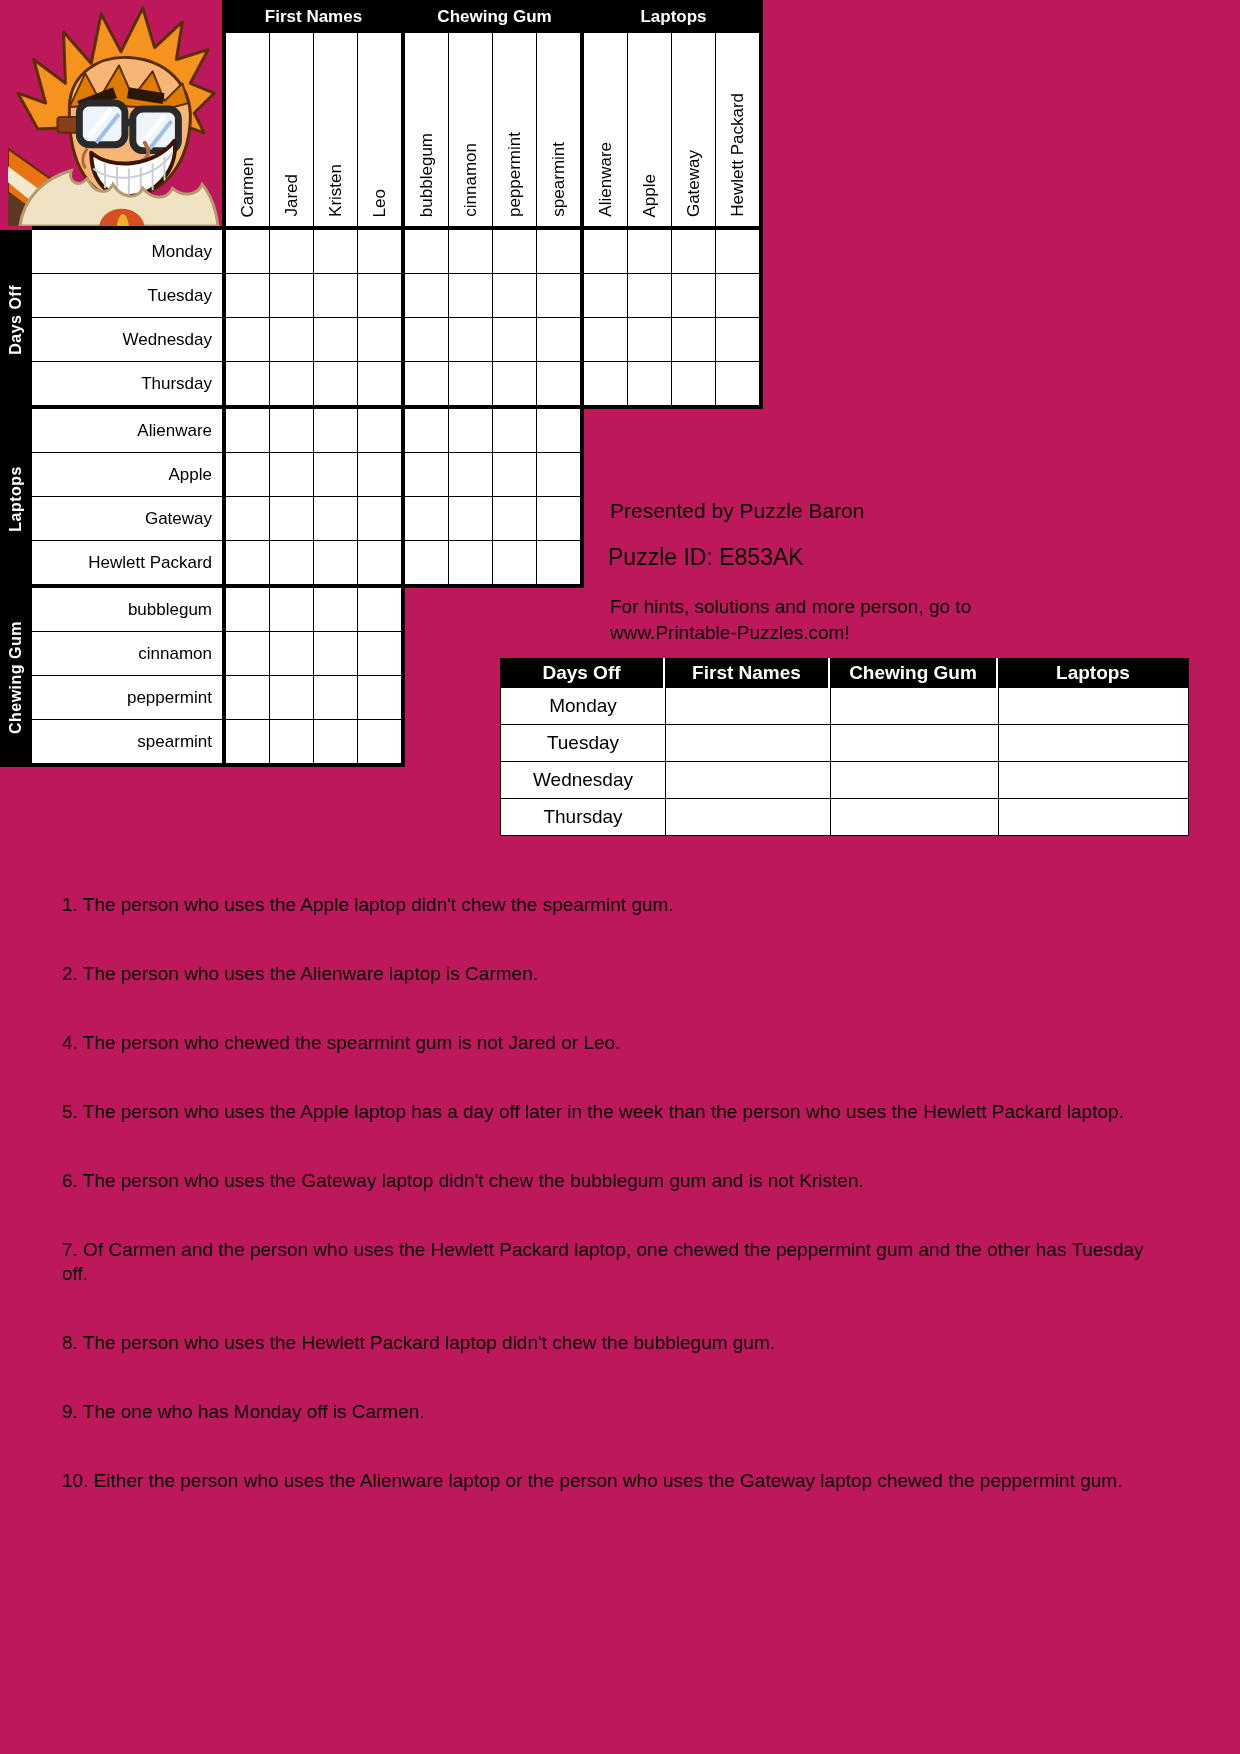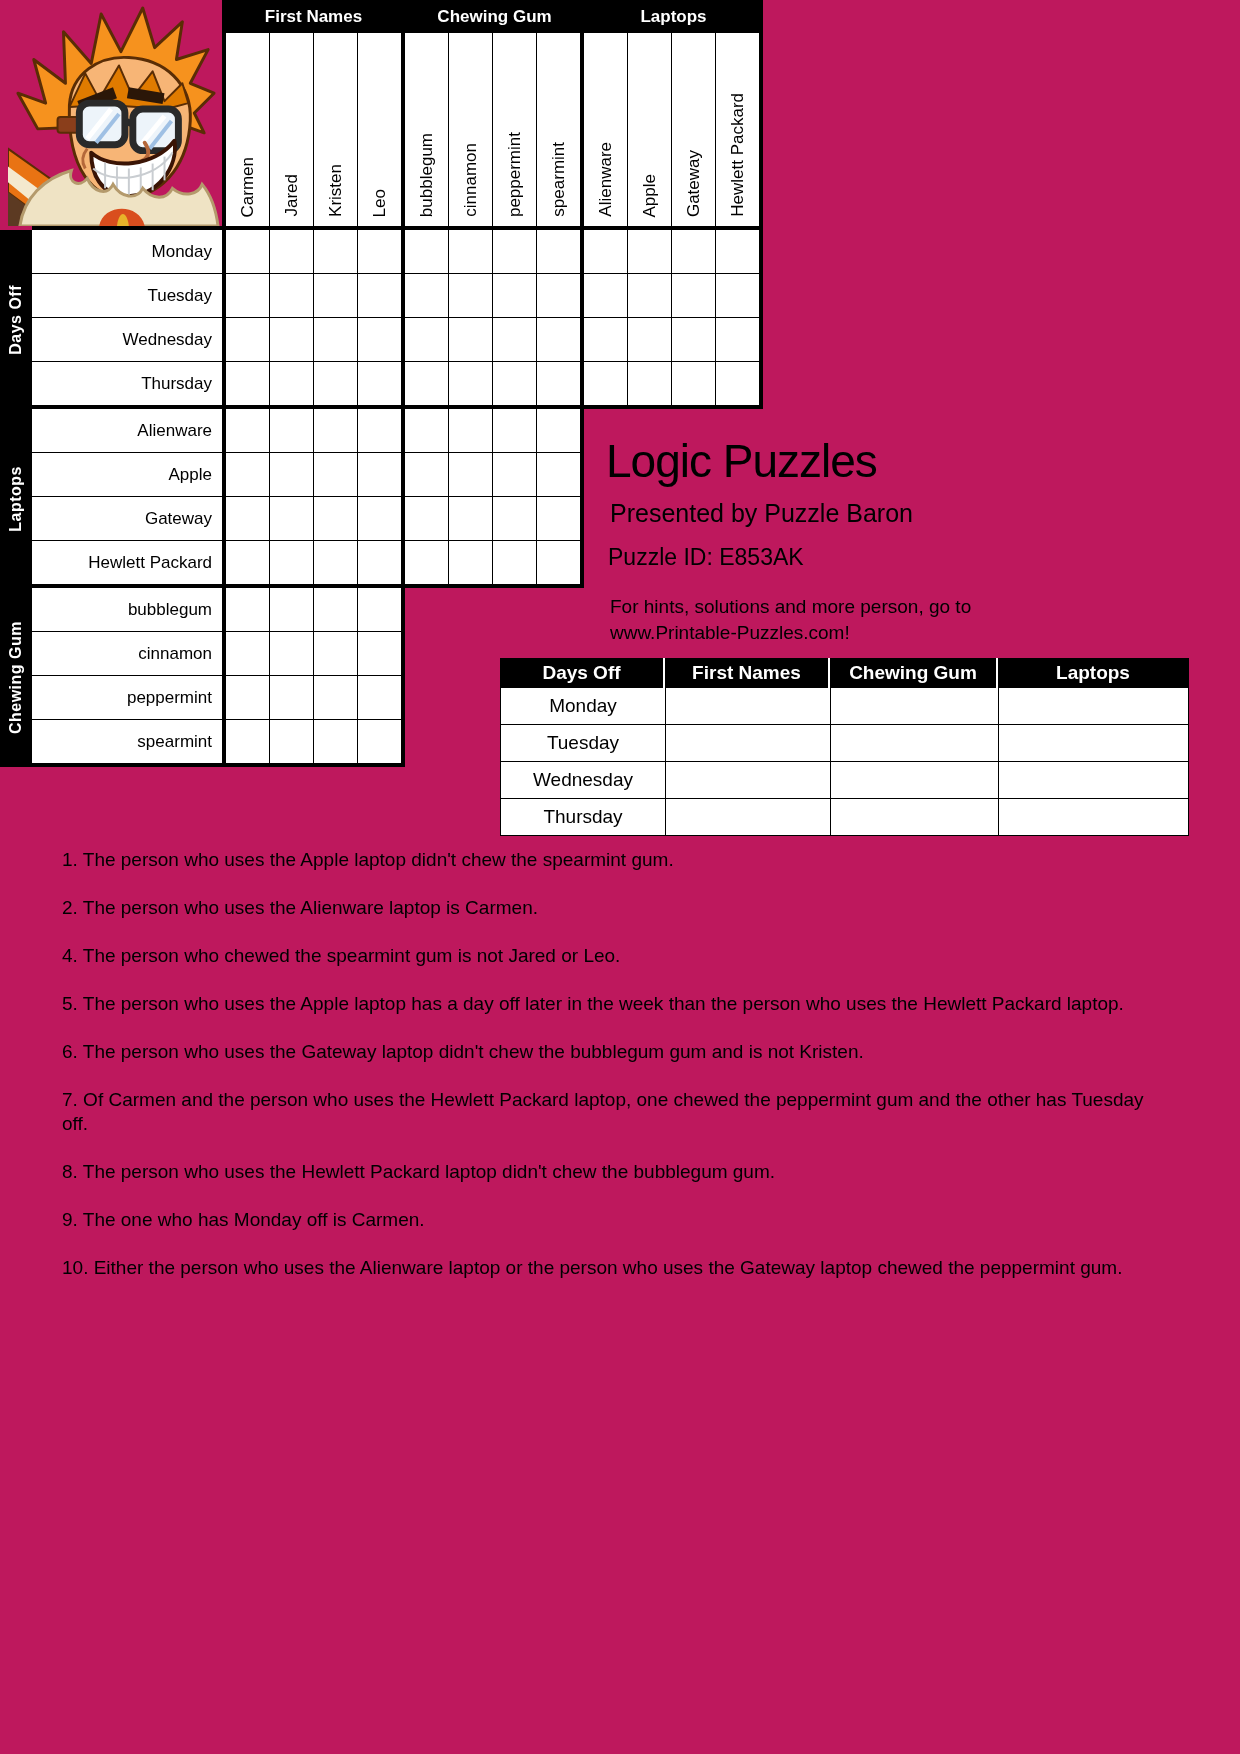--- a/index.html
+++ b/index.html
@@ -32,41 +32,41 @@
   .grow.gend .cell{border-bottom-width:4px;}
 
   .sidebar{position:absolute;left:0;top:230px;width:32px;}
   .sideblock{height:179px;background:var(--black);display:flex;align-items:center;justify-content:center;}
   .sideblock .vtext{color:#fff;font-weight:bold;font-size:16px;letter-spacing:.5px;}
 
   .mascot{position:absolute;left:8px;top:2px;width:212px;height:224px;}
 
   
   .title{position:absolute;left:606px;top:434px;font-size:46px;letter-spacing:-1px;}
-  .subtitle{position:absolute;left:610px;top:499px;font-size:25px;}
+  .subtitle{position:absolute;left:610px;top:499px;font-size:21px;}
   .pid{position:absolute;left:608px;top:544px;font-size:23px;}
   .hint1{position:absolute;left:610px;top:596px;font-size:19px;}
   .hint2{position:absolute;left:610px;top:622px;font-size:19px;}
 
   
   .atable{position:absolute;left:500px;top:658px;}
   .ahead{display:flex;background:var(--black);height:30px;}
   .ahcell{display:flex;align-items:center;justify-content:center;color:#fff;font-weight:bold;
           font-size:19px;box-sizing:border-box;border-right:2px solid #fff;}
   .ahcell:last-child{border-right:none;}
   .abody{border-left:1px solid var(--black);}
   .arow{display:flex;}
   .acell{height:37px;box-sizing:border-box;border-right:1px solid var(--black);
          border-bottom:1px solid var(--black);background:#fff;}
   .acell.day{display:flex;align-items:center;justify-content:center;font-size:19px;}
   .w0{width:165px;} .w1{width:165px;} .w2{width:168px;} .w3{width:190px;}
 
   
   .clues{position:absolute;left:62px;top:848px;width:1105px;font-size:19px;line-height:24px;}
-  .clue{margin-bottom:24px;}
+  .clue{margin-bottom:24px;margin-top:45px;}
 </style>
 </head>
 <body>
 
 <div id="canvas">
 
   <svg class="mascot" viewBox="0 0 214 226" xmlns="http://www.w3.org/2000/svg">
     <g>
       <polygon points="0,148 62,192 46,226 0,192" fill="var(--scarf_orange)" stroke="var(--outline)" stroke-width="2"></polygon>
       <polygon points="0,166 52,204 44,218 0,182" fill="var(--scarf_cream)"></polygon>
@@ -316,21 +316,20 @@
         <div class="row-label">spearmint</div>
         <div class="cells">
           <div class="cell"></div>
           <div class="cell"></div>
           <div class="cell"></div>
           <div class="cell cgend"></div>
         </div>
       </div>
     </div>
 
-  <div class="title">Logic Puzzles</div>
   <div class="subtitle">Presented by Puzzle Baron</div>
   <div class="pid">Puzzle ID: E853AK</div>
   <div class="hint1">For hints, solutions and more person, go to</div>
   <div class="hint2">www.Printable-Puzzles.com!</div>
 
   <div class="atable">
     <div class="ahead">
         <div class="ahcell w0">Days Off</div>
         <div class="ahcell w1">First Names</div>
         <div class="ahcell w2">Chewing Gum</div>

